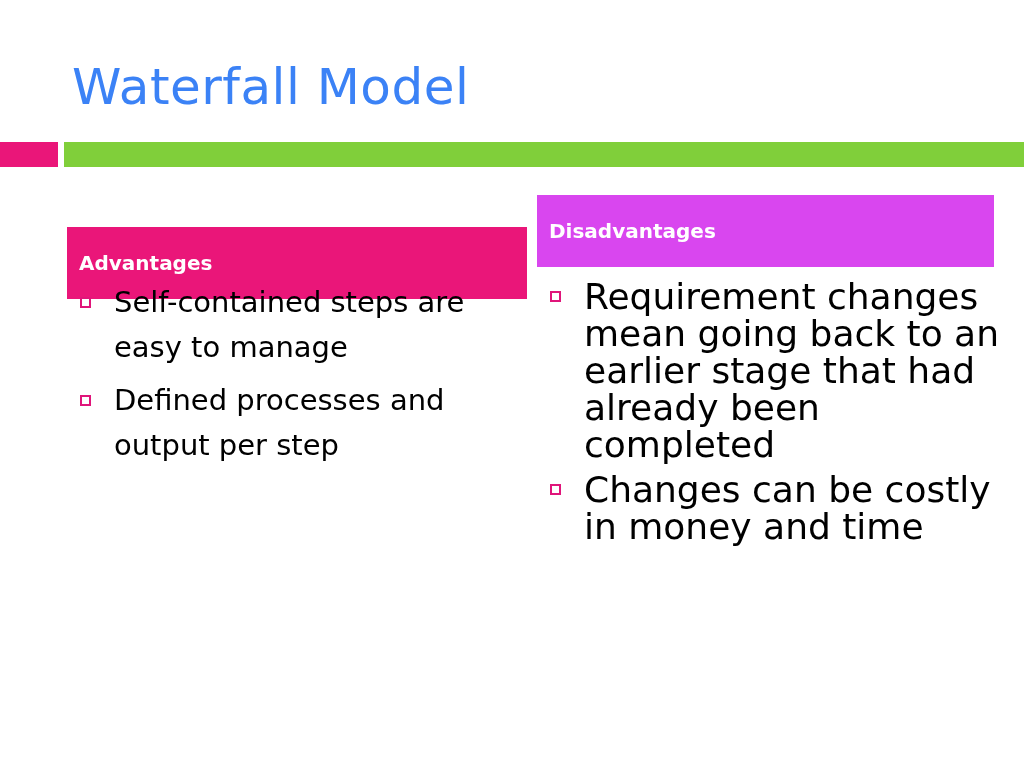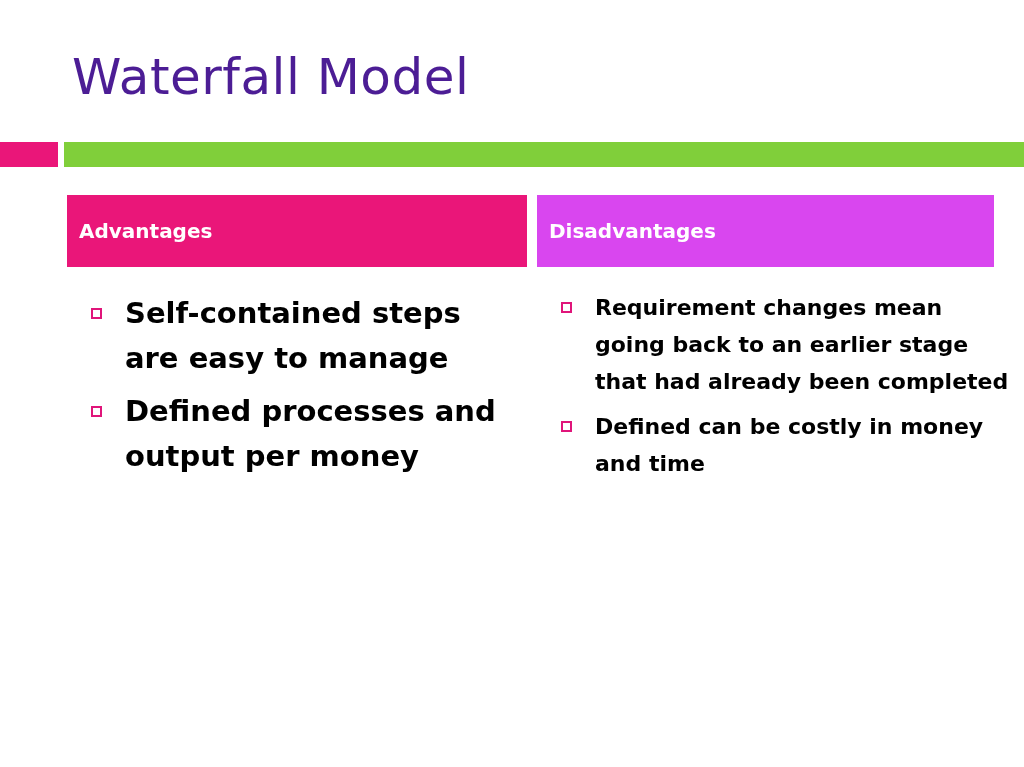--- a/index.html
+++ b/index.html
@@ -1,47 +1,47 @@
 <!DOCTYPE html>
 <html><head>
 <meta charset="utf-8">
 <style>
   html, body { margin:0; padding:0; }
   body { width:1024px; height:767px; background:#ffffff; position:relative; overflow:hidden; font-family:"DejaVu Sans", sans-serif; }
-  .title { position:absolute; left:72px; top:48px; font-size:50px; color:#4c1d95; font-weight:normal; letter-spacing:0.5px; }
+  .title { position:absolute; left:72px; top:58px; font-size:50px; color:#3b82f6; font-weight:normal; letter-spacing:0.5px; }
   .bar-pink { position:absolute; left:0; top:142px; width:58px; height:25px; background:#ea1679; }
   .bar-green { position:absolute; left:64px; top:142px; width:960px; height:25px; background:#80cf3a; }
   .header { position:absolute; top:195px; height:72px; color:#fff; font-weight:bold; font-size:20px; display:flex; align-items:center; padding-left:12px; box-sizing:border-box; }
-  .h-adv { left:67px; width:460px; background:#ea1679; }
+  .h-adv { left:67px; width:460px; background:#ea1679;margin-top:32px; }
   .h-dis { left:537px; width:457px; background:#d946ef; }
-  ul.list { position:absolute; margin:11px; padding:0; list-style:none; color:#000;font-weight:bold; }
+  ul.list { position:absolute; margin:0; padding:0; list-style:none; color:#000; }
   ul.list li { position:relative; padding-left:48px; }
   .bullet { position:absolute; left:14px; width:11px; height:11px; border:2px solid #e0157a; box-sizing:border-box; }
   .adv { left:66px; top:280px; width:440px; font-size:29px; line-height:45px; }
   .adv li { margin-bottom:8px; }
   .adv .bullet { top:17px; }
-  .dis { left:536px; top:278px; width:470px; font-size:22px; line-height:37px; }
+  .dis { left:536px; top:278px; width:470px; font-size:36px; line-height:37px; }
   .dis li { margin-bottom:8px; }
   .dis .bullet { top:13px; }
 </style>
 </head>
 <body>
 
 <div class="title">Waterfall Model</div>
 <div class="bar-pink"></div>
 <div class="bar-green"></div>
 
 <div class="header h-adv">
   <span>Advantages</span>
 </div>
 <div class="header h-dis">
   <span>Disadvantages</span>
 </div>
 
 <ul class="list adv">
   <li><span class="bullet"></span><span>Self-contained steps are easy to manage</span></li>
-  <li><span class="bullet"></span><span>Defined processes and output per money</span></li>
+  <li><span class="bullet"></span><span>Defined processes and output per step</span></li>
 </ul>
 
 <ul class="list dis">
   <li><span class="bullet"></span><span>Requirement changes mean going back to an earlier stage that had already been completed</span></li>
-  <li><span class="bullet"></span><span>Defined can be costly in money and time</span></li>
+  <li><span class="bullet"></span><span>Changes can be costly in money and time</span></li>
 </ul>
 
 </body></html>

